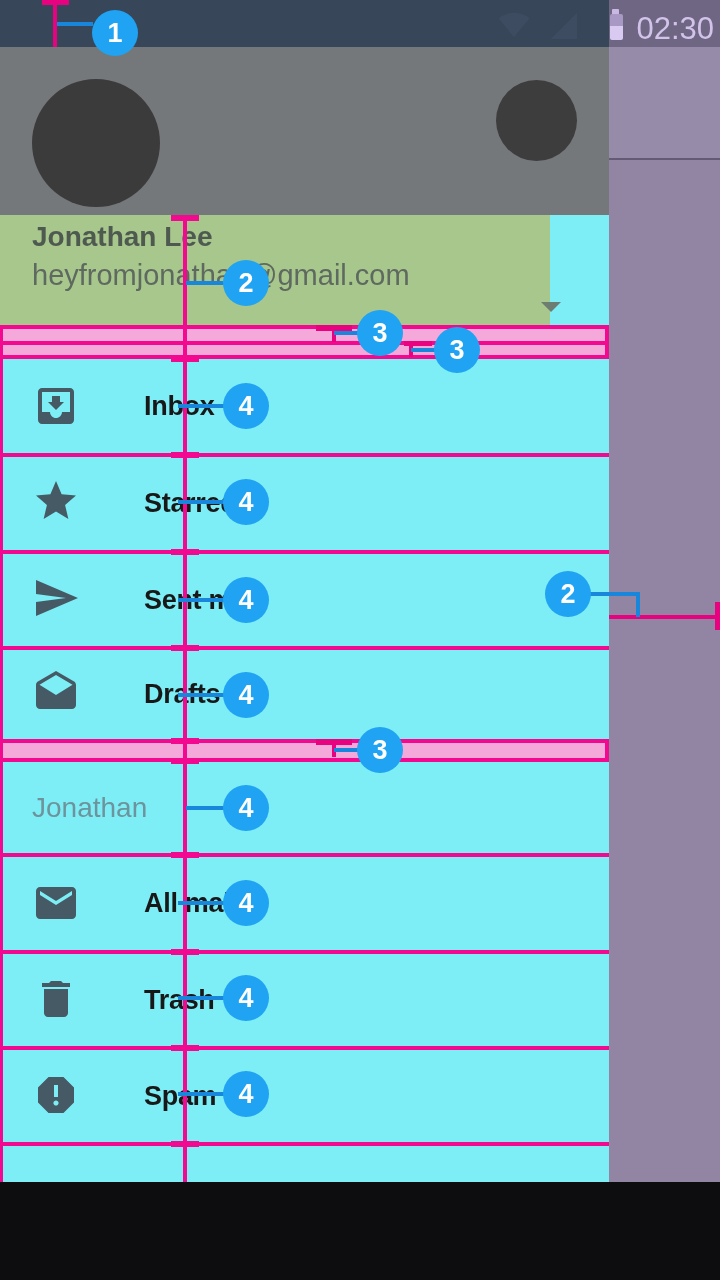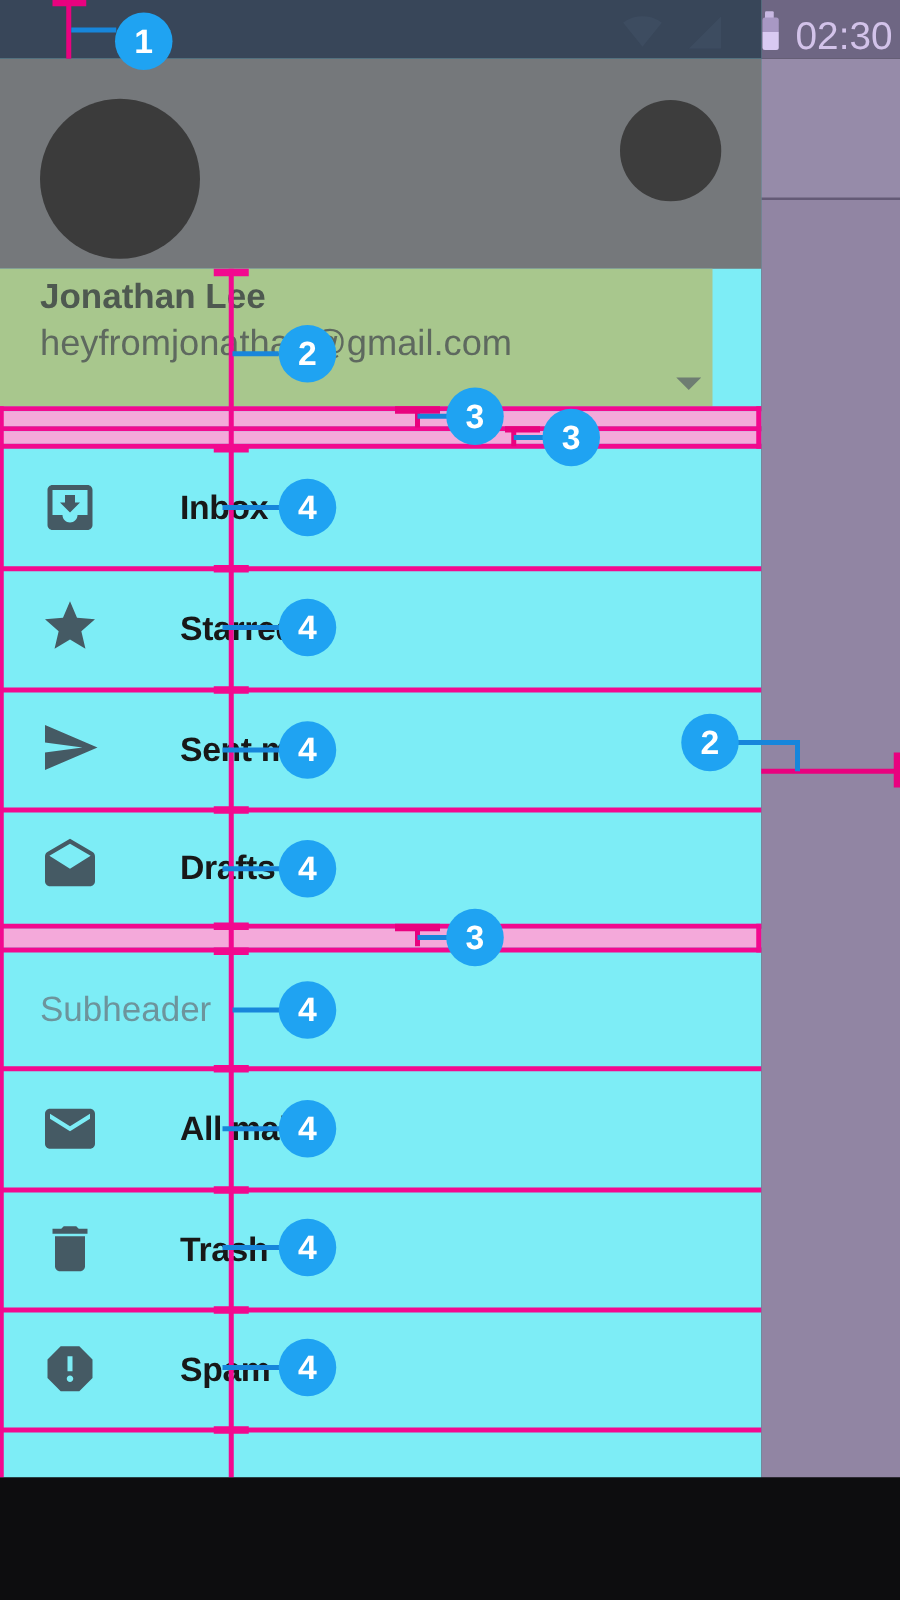--- a/index.html
+++ b/index.html
@@ -13,21 +13,21 @@
   .behind-status{left:609px;top:0;width:111px;height:47px;background:#6E6683;}
   .behind-appbar{left:609px;top:47px;width:111px;height:113px;background:#968BA9;}
   .behind-body{left:609px;top:160px;width:111px;height:1022px;background:#9185A3;}
   .behind-appbar-line{left:609px;top:158px;width:111px;height:2px;background:rgba(40,30,55,.45);}
   
   .drawer{left:0;top:0;width:609px;height:1182px;background:#7DEDF6;}
   .statusbar{left:0;top:0;width:609px;height:47px;background:#384659;}
   .header{left:0;top:47px;width:609px;height:168px;background:#75787B;}
   .avatar-lg{left:32px;top:32px;width:128px;height:128px;border-radius:50%;background:#3B3B3B;}
   .avatar-sm{left:496px;top:33px;width:81px;height:81px;border-radius:50%;background:#3D3D3D;}
-  .account{left:0;top:215px;width:550px;height:110px;background:#A8C78D;padding-left:20px;}
+  .account{left:0;top:215px;width:550px;height:110px;background:#A8C78D;}
   .acct-name{left:32px;top:6px;font-size:28px;font-weight:bold;color:#4E5950;}
   .acct-email{left:32px;top:44px;font-size:29px;color:#5E695F;}
   .acct-arrow{left:527px;top:67px;width:48px;height:48px;}
   
   .hotpink{background:#F2098F;}
   .lightpink{background:#F4A9DA;}
   
   .row{left:0;width:609px;display:flex;align-items:center;}
   .row-icon{position:absolute;left:32px;width:48px;height:48px;}
   .row-label{position:absolute;left:144px;font-size:27px;font-weight:bold;color:#181818;letter-spacing:-.3px;white-space:nowrap;}
@@ -139,21 +139,21 @@
       </span>
       <span class="row-label">Drafts</span>
     </div>
 
     <div class="abs hotpink" style="left:0;top:739px;width:609px;height:4px"></div>
     <div class="abs lightpink" style="left:0;top:743px;width:609px;height:15px"></div>
     <div class="abs hotpink" style="left:0;top:758px;width:609px;height:4px"></div>
     <div class="abs hotpink" style="left:605px;top:739px;width:4px;height:23px"></div>
 
     <div class="abs row" style="top:762px;height:91px">
-      <span class="subheader-label">Subheader</span>
+      <span class="subheader-label">Jonathan</span>
     </div>
 
     <div class="abs rowline" style="top:853px"></div>
     <div class="abs row" style="top:857px;height:93px">
       <span class="row-icon" style="top:22px">
         <svg width="48" height="48" viewBox="0 0 24 24">
             <path fill="#455A64" d="M20 4H4c-1.1 0-1.99.9-1.99 2L2 18c0 1.1.9 2 2 2h16c1.1 0 2-.9 2-2V6c0-1.1-.9-2-2-2zm0 4l-8 5-8-5V6l8 5 8-5v2z"></path>
           </svg>
       </span>
       <span class="row-label">All mail</span>

